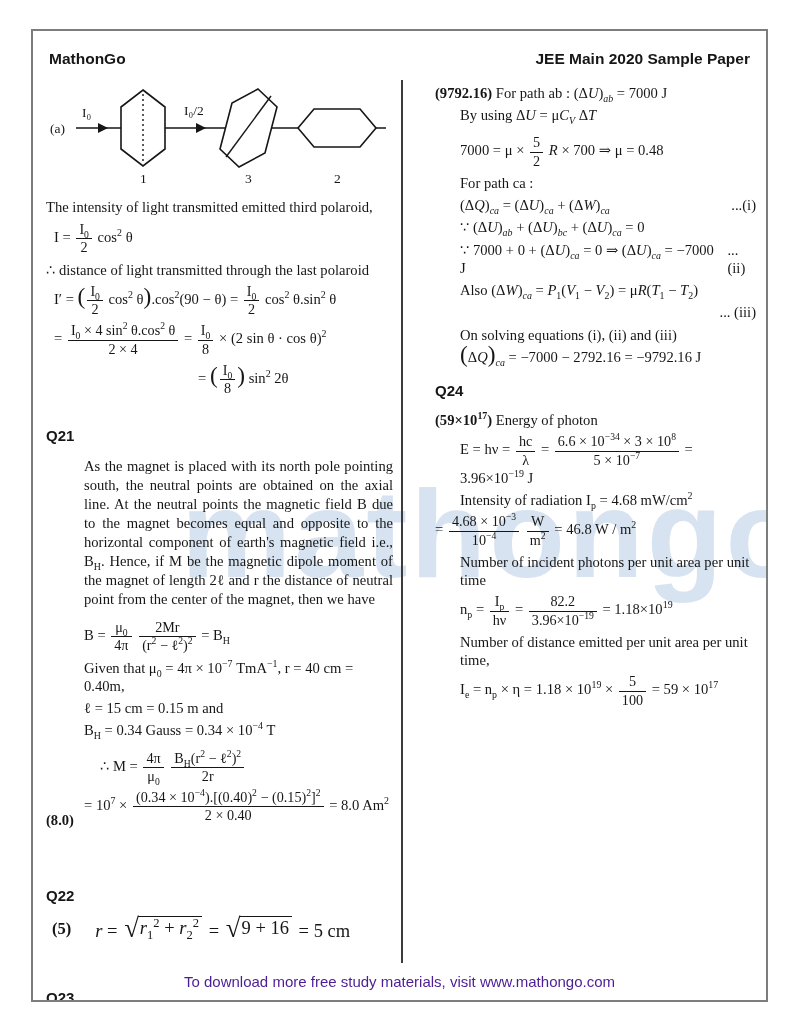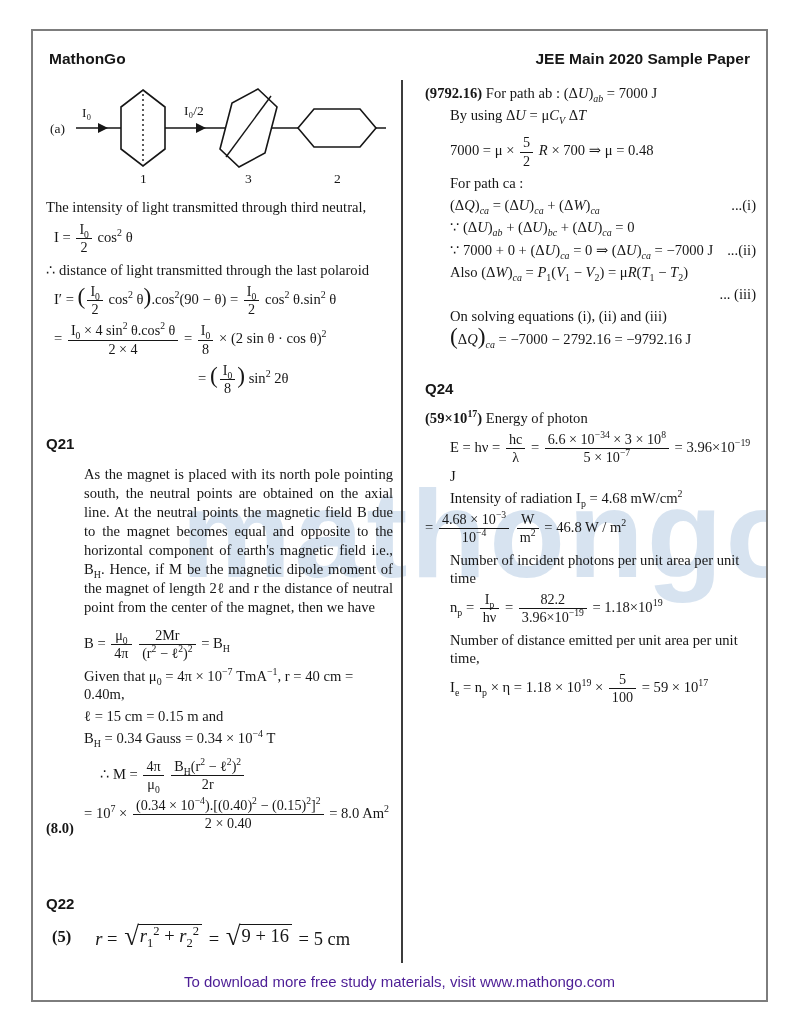--- a/index.html
+++ b/index.html
@@ -17,21 +17,21 @@
     font-size:124px;letter-spacing:3px;color:rgba(150,182,216,0.38);
     user-select:none;white-space:nowrap;
   }
   .hdr{
     position:relative;z-index:2;display:flex;justify-content:space-between;
     padding:19px 16px 0 16px;
     font-family:"Liberation Sans","DejaVu Sans",sans-serif;font-weight:bold;font-size:15.5px;
   }
   .cols{position:absolute;top:49px;left:13px;right:10px;bottom:37px;display:flex;z-index:1;}
   .colL{width:357px;border-right:2px solid #3c3c3c;padding-right:8px;box-sizing:border-box;}
-  .colR{flex:1;padding-left:22px;box-sizing:border-box;}
+  .colR{flex:1;padding-left:32px;box-sizing:border-box;}
   .qlabel{font-family:"Liberation Sans","DejaVu Sans",sans-serif;font-weight:bold;font-size:15px;}
   .para{font-size:14.6px;line-height:1.3;text-align:justify;}
   .mline{display:flex;align-items:center;font-size:14.6px;margin:4px 0;line-height:1.25;}
   .mbody{display:inline-block;}
   .mtag{margin-left:auto;padding-left:6px;}
   sub,sup{font-size:0.68em;line-height:0;}
   .fr{display:inline-flex;flex-direction:column;vertical-align:middle;text-align:center;margin:0 2px;font-size:0.97em;}
   .fr .nu{border-bottom:1px solid #161616;padding:0 3px;line-height:1.22;display:block;}
   .fr .de{padding:0 3px;line-height:1.22;display:block;}
   .sq{display:inline-flex;align-items:flex-start;margin:0 2px;}
@@ -50,24 +50,24 @@
   .qa-body{flex:1;}
   .q21b .mline{margin-left:0;}
   .q21b .c1{margin-left:16px;}
   .gap{margin-top:10px;}
   
   .q22row{display:flex;align-items:center;margin:12px 0 0 6px;font-size:18.5px;}
   .q22row .ans{font-weight:bold;font-size:16.5px;margin-right:24px;}
   
   .colR .mline{margin-left:25px;}
   .colR .c0{margin-left:0;}
-  #q21-label{margin-top:38px;}
+  #q21-label{margin-top:30px;}
   #q22-label{margin-top:58px;}
   #q23-label{margin-top:47px;}
-  #q24-label{margin-top:32px;}
+  #q24-label{margin-top:16px;}
   #q25-label{margin-top:46px;}
   #q24-lines{margin-top:12px;}
   .ftr{
     position:absolute;bottom:10px;left:0;right:0;text-align:center;z-index:2;
     font-family:"Liberation Sans","DejaVu Sans",sans-serif;font-size:15px;color:#4c1d95;
   }
   svg text{font-family:"Liberation Serif","DejaVu Serif",serif;font-size:13.5px;fill:#161616;}
 </style>
 </head>
 <body>
@@ -97,21 +97,21 @@
             <polygon points="97,4 119,21 119,63 97,80 75,63 75,21" fill="#fff" stroke="#161616" stroke-width="1.6"></polygon>
             <line x1="97" y1="8" x2="97" y2="76" stroke="#161616" stroke-width="1.4" stroke-dasharray="2,3"></line>
             <polygon points="212,3 231,21 219,67 193,81 174,63 186,17" fill="#fff" stroke="#161616" stroke-width="1.6"></polygon>
             <line x1="180" y1="71" x2="225" y2="10" stroke="#161616" stroke-width="1.4"></line>
             <polygon points="252,42 268,23 314,23 330,42 314,61 268,61" fill="#fff" stroke="#161616" stroke-width="1.6"></polygon>
             <text x="94" y="97">1</text>
             <text x="199" y="97">3</text>
             <text x="288" y="97">2</text>
           </svg>
         </div>
-        <div class="para">The intensity of light transmitted through third neutral,</div>
+        <div class="para">The intensity of light transmitted emitted third polaroid,</div>
         <div>
             <div class="mline ">
               <span class="mbody">I = <span class="fr">
                   <span class="nu">I<sub>0</sub></span>
                   <span class="de">2</span>
                 </span> cos<sup>2</sup> θ</span>
             </div>
             <div class="mline tx">
               <span class="mbody">∴  distance of light transmitted through the last polaroid</span>
             </div>

